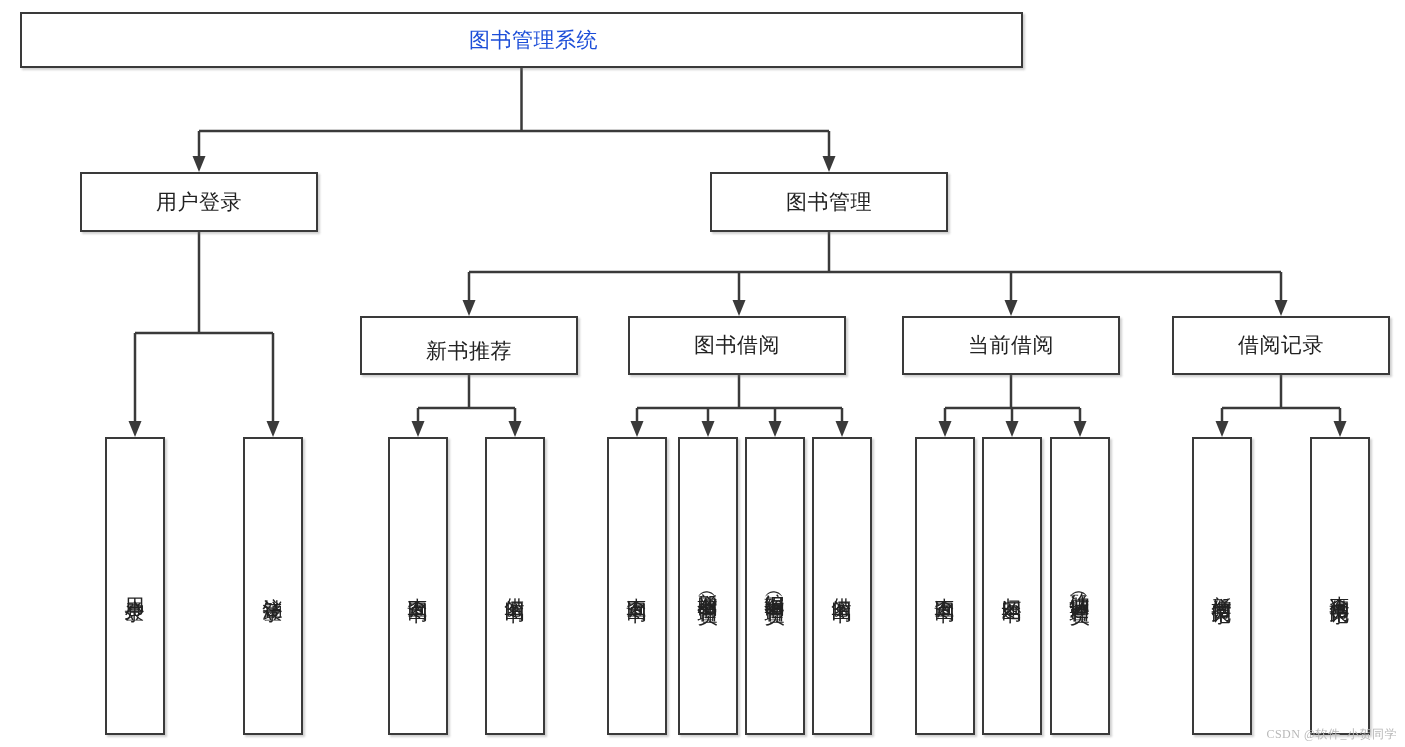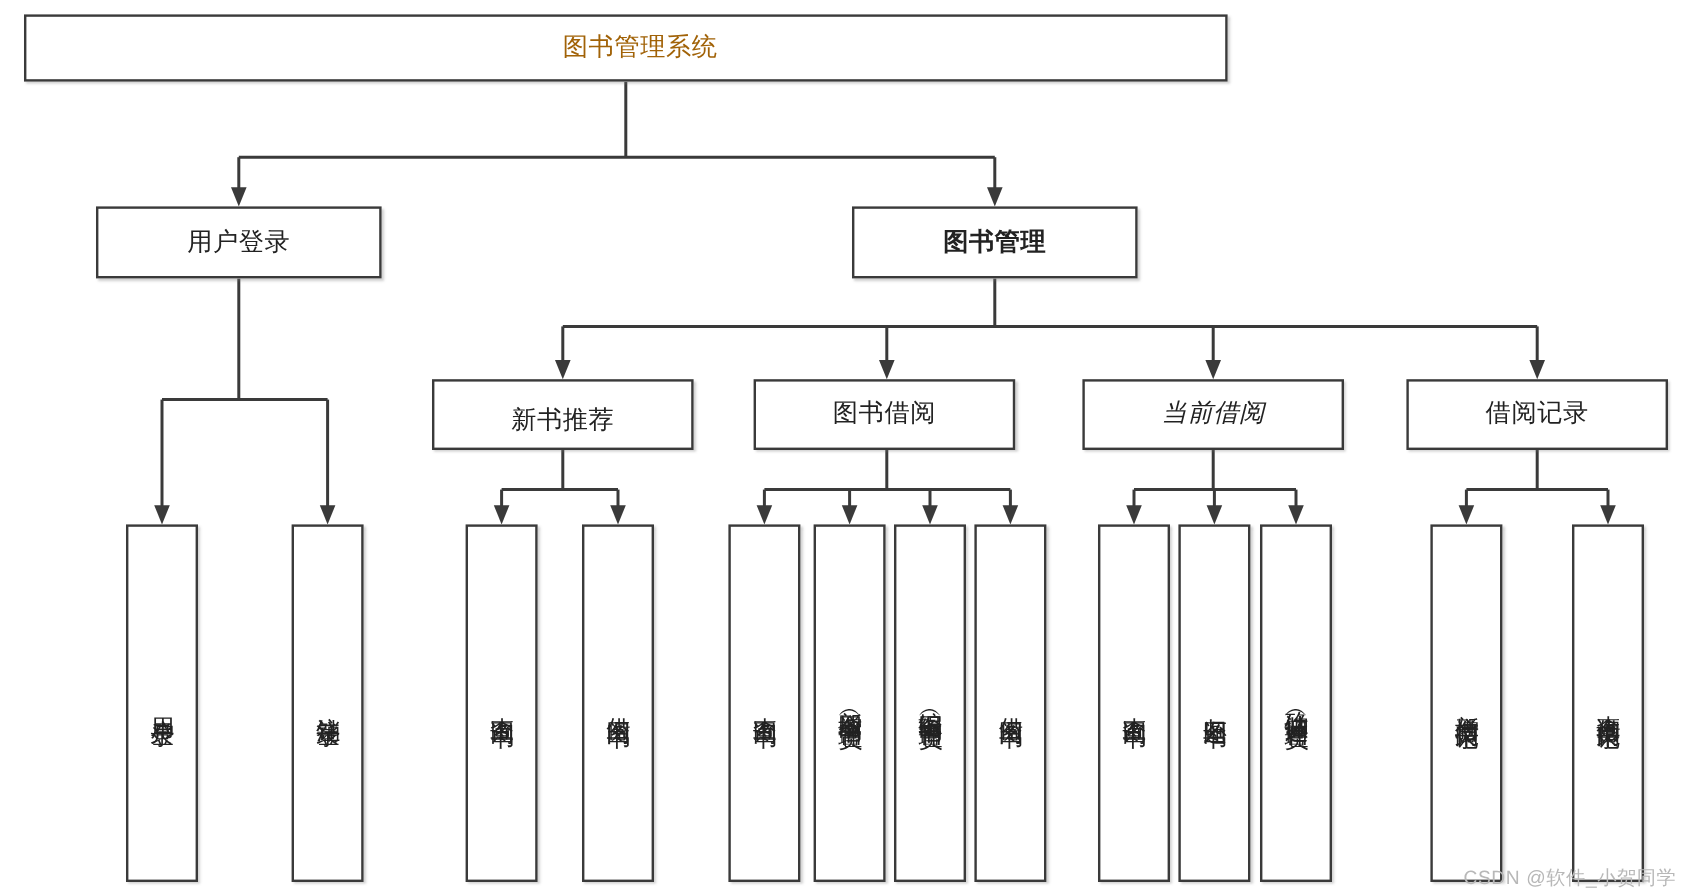--- a/index.html
+++ b/index.html
@@ -62,24 +62,25 @@
     stroke-width: 2.5;
     fill: none;
   }
   .edge-head {
     fill: #3a3a3a;
   }
   #watermark {
     position: absolute;
     right: 8px;
     bottom: 4px;
-    font-size: 16px;
+    font-size: 12px;
     color: #b8b8b8;
     letter-spacing: 0.5px;
     user-select: none;
+    font-family: Liberation Serif, serif;
   }
 </style>
 </head>
 <body>
 
 <div id="diagram-root">
   <svg id="edges" viewBox="0 0 1405 747">
       <line x1="521.5" y1="68" x2="521.5" y2="131" class="edge-line" stroke="#3a3a3a"></line>
       <line x1="199" y1="131" x2="829" y2="131" class="edge-line" stroke="#3a3a3a"></line>
       <line x1="199" y1="131" x2="199" y2="157" class="edge-line" stroke="#3a3a3a"></line>
@@ -128,36 +129,36 @@
       <polygon points="1073.5,421 1086.5,421 1080,437" class="edge-head" fill="#3a3a3a"></polygon>
       <line x1="1281" y1="375" x2="1281" y2="408" class="edge-line" stroke="#3a3a3a"></line>
       <line x1="1222" y1="408" x2="1340" y2="408" class="edge-line" stroke="#3a3a3a"></line>
       <line x1="1222" y1="408" x2="1222" y2="422" class="edge-line" stroke="#3a3a3a"></line>
       <polygon points="1215.5,421 1228.5,421 1222,437" class="edge-head" fill="#3a3a3a"></polygon>
       <line x1="1340" y1="408" x2="1340" y2="422" class="edge-line" stroke="#3a3a3a"></line>
       <polygon points="1333.5,421 1346.5,421 1340,437" class="edge-head" fill="#3a3a3a"></polygon>
     </svg>
   <div id="nodes">
       <div class="node-box horiz" style="left: 20px; top: 12px; width: 1003px; height: 56px; border-color: rgb(58, 58, 58); background: rgb(255, 255, 255);">
-        <span class="node-label" style="color: #a16207; margin-left: 24px;">图书管理系统</span>
+        <span class="node-label" style="color: #1d4ed8; margin-left: 24px;">图书管理系统</span>
       </div>
       <div class="node-box horiz" style="left: 80px; top: 172px; width: 238px; height: 60px; border-color: rgb(58, 58, 58); background: rgb(255, 255, 255);">
         <span class="node-label" style="color: rgb(34, 34, 34);">用户登录</span>
       </div>
       <div class="node-box horiz" style="left: 710px; top: 172px; width: 238px; height: 60px; border-color: rgb(58, 58, 58); background: rgb(255, 255, 255);">
-        <span class="node-label" style="color: rgb(34, 34, 34); font-weight: bold;">图书管理</span>
+        <span class="node-label" style="color: rgb(34, 34, 34);">图书管理</span>
       </div>
       <div class="node-box horiz" style="left: 360px; top: 316px; width: 218px; height: 59px; border-color: rgb(58, 58, 58); background: rgb(255, 255, 255);">
         <span class="node-label" style="color: rgb(34, 34, 34); margin-top: 12px;">新书推荐</span>
       </div>
       <div class="node-box horiz" style="left: 628px; top: 316px; width: 218px; height: 59px; border-color: rgb(58, 58, 58); background: rgb(255, 255, 255);">
         <span class="node-label" style="color: rgb(34, 34, 34);">图书借阅</span>
       </div>
       <div class="node-box horiz" style="left: 902px; top: 316px; width: 218px; height: 59px; border-color: rgb(58, 58, 58); background: rgb(255, 255, 255);">
-        <span class="node-label" style="color: rgb(34, 34, 34); font-style: italic;">当前借阅</span>
+        <span class="node-label" style="color: rgb(34, 34, 34);">当前借阅</span>
       </div>
       <div class="node-box horiz" style="left: 1172px; top: 316px; width: 218px; height: 59px; border-color: rgb(58, 58, 58); background: rgb(255, 255, 255);">
         <span class="node-label" style="color: rgb(34, 34, 34);">借阅记录</span>
       </div>
       <div class="node-box vert" style="left: 105px; top: 437px; width: 60px; height: 298px; border-color: rgb(58, 58, 58); background: rgb(255, 255, 255);">
         <span class="node-label" style="color: rgb(34, 34, 34);">用户登录</span>
       </div>
       <div class="node-box vert" style="left: 243px; top: 437px; width: 60px; height: 298px; border-color: rgb(58, 58, 58); background: rgb(255, 255, 255);">
         <span class="node-label" style="color: rgb(34, 34, 34);">注销登录</span>
       </div>

